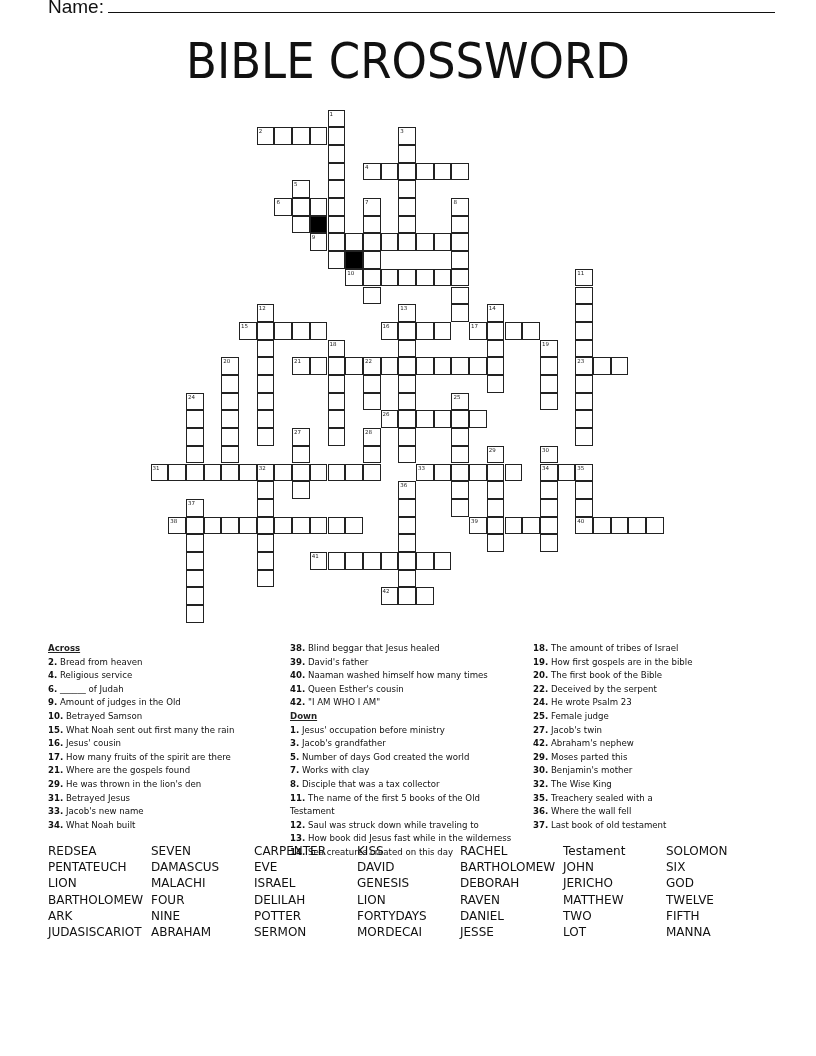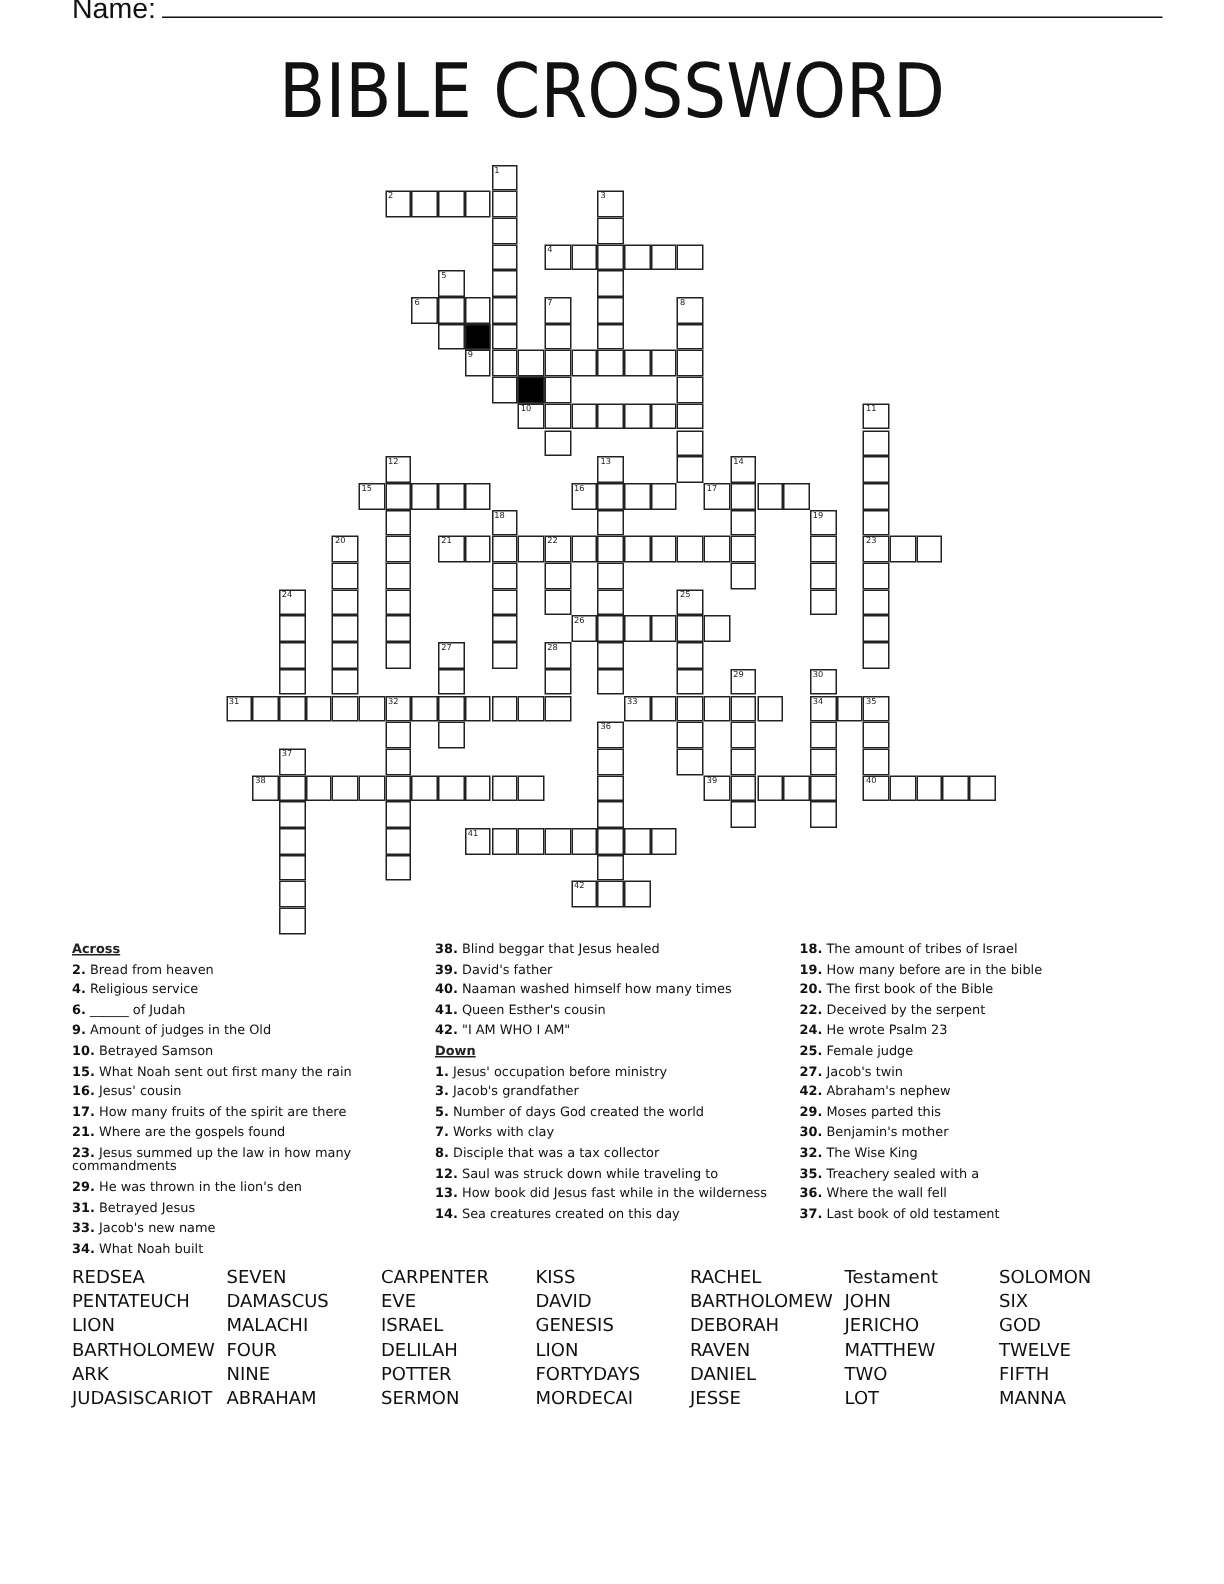--- a/index.html
+++ b/index.html
@@ -4,21 +4,21 @@
 <style>
   html, body { margin:0; padding:0; background:#fff; }
   body { width:816px; height:1056px; position:relative; overflow:hidden; font-family:"DejaVu Sans", sans-serif; color:#111; }
   .name-line { position:absolute; left:48px; top:-4px; font-family:"Liberation Sans", sans-serif; font-size:19px; }
   .name-line .rule { display:inline-block; width:667px; border-bottom:1px solid #111; margin-left:4px; height:14px; vertical-align:baseline; }
   .title { position:absolute; left:0; width:816px; top:32px; text-align:center; font-family:"DejaVu Sans", sans-serif; font-size:50px; letter-spacing:0; transform:scaleX(0.9); }
   #grid { position:absolute; left:0; top:0; width:816px; height:640px; }
   .cell { position:absolute; width:17.7px; height:17.7px; box-sizing:border-box; border:1px solid #222; background:#fff; margin-left:-0.5px; margin-top:-0.5px; }
   .cell.black { background:#000; }
   .cell .num { position:absolute; left:1px; top:0px; font-size:5.5px; line-height:6px; color:#222; font-family:"DejaVu Sans", sans-serif; }
-  .clues { position:absolute; top:627px; font-size:8.6px; line-height:13.6px; }
+  .clues { position:absolute; top:642px; font-size:8.6px; line-height:13.6px; }
   .clues .hdr { text-decoration:underline; font-weight:bold; color:#222; }
   .clues .clue b { font-weight:bold; }
   .clue.wrap { line-height:9.5px; padding:2px 0 2px 0; }
   .col1 { left:48px; width:225px; }
   .col2 { left:290px; width:235px; }
   .col3 { left:533px; width:240px; }
   .wordbank { position:absolute; left:48px; top:843px; }
   .wordbank .hdr { font-size:12.5px; font-weight:bold; text-decoration:underline; }
   .wb-grid { display:grid; grid-template-columns:103px 103px 103px 103px 103px 103px 103px; font-size:12px; line-height:16.2px; margin-top:0px; }
 </style>
@@ -347,45 +347,45 @@
     <div class="hdr">Across</div>
     <div class="clue"><b>2.</b><span> Bread from heaven</span></div>
     <div class="clue"><b>4.</b><span> Religious service</span></div>
     <div class="clue"><b>6.</b><span> ______ of Judah</span></div>
     <div class="clue"><b>9.</b><span> Amount of judges in the Old</span></div>
     <div class="clue"><b>10.</b><span> Betrayed Samson</span></div>
     <div class="clue"><b>15.</b><span> What Noah sent out first many the rain</span></div>
     <div class="clue"><b>16.</b><span> Jesus' cousin</span></div>
     <div class="clue"><b>17.</b><span> How many fruits of the spirit are there</span></div>
     <div class="clue"><b>21.</b><span> Where are the gospels found</span></div>
-    <div class="clue wrap"><b>23.</b><span> Jesus summed up the law in how many commandments</span></div>
     <div class="clue"><b>29.</b><span> He was thrown in the lion's den</span></div>
     <div class="clue"><b>31.</b><span> Betrayed Jesus</span></div>
     <div class="clue"><b>33.</b><span> Jacob's new name</span></div>
     <div class="clue"><b>34.</b><span> What Noah built</span></div>
   </div>
 <div class="clues col2" id="clues-col2">
     <div class="clue"><b>38.</b><span> Blind beggar that Jesus healed</span></div>
     <div class="clue"><b>39.</b><span> David's father</span></div>
     <div class="clue"><b>40.</b><span> Naaman washed himself how many times</span></div>
     <div class="clue"><b>41.</b><span> Queen Esther's cousin</span></div>
     <div class="clue"><b>42.</b><span> "I AM WHO I AM"</span></div>
     <div class="hdr">Down</div>
     <div class="clue"><b>1.</b><span> Jesus' occupation before ministry</span></div>
     <div class="clue"><b>3.</b><span> Jacob's grandfather</span></div>
     <div class="clue"><b>5.</b><span> Number of days God created the world</span></div>
     <div class="clue"><b>7.</b><span> Works with clay</span></div>
     <div class="clue"><b>8.</b><span> Disciple that was a tax collector</span></div>
+    <div class="clue"><b>11.</b><span> The name of the first 5 books of the Old Testament</span></div>
     <div class="clue"><b>12.</b><span> Saul was struck down while traveling to</span></div>
     <div class="clue"><b>13.</b><span> How book did Jesus fast while in the wilderness</span></div>
     <div class="clue"><b>14.</b><span> Sea creatures created on this day</span></div>
   </div>
 <div class="clues col3" id="clues-col3">
     <div class="clue"><b>18.</b><span> The amount of tribes of Israel</span></div>
-    <div class="clue"><b>19.</b><span> How many before are in the bible</span></div>
+    <div class="clue"><b>19.</b><span> How first gospels are in the bible</span></div>
     <div class="clue"><b>20.</b><span> The first book of the Bible</span></div>
     <div class="clue"><b>22.</b><span> Deceived by the serpent</span></div>
     <div class="clue"><b>24.</b><span> He wrote Psalm 23</span></div>
     <div class="clue"><b>25.</b><span> Female judge</span></div>
     <div class="clue"><b>27.</b><span> Jacob's twin</span></div>
     <div class="clue"><b>42.</b><span> Abraham's nephew</span></div>
     <div class="clue"><b>29.</b><span> Moses parted this</span></div>
     <div class="clue"><b>30.</b><span> Benjamin's mother</span></div>
     <div class="clue"><b>32.</b><span> The Wise King</span></div>
     <div class="clue"><b>35.</b><span> Treachery sealed with a</span></div>

